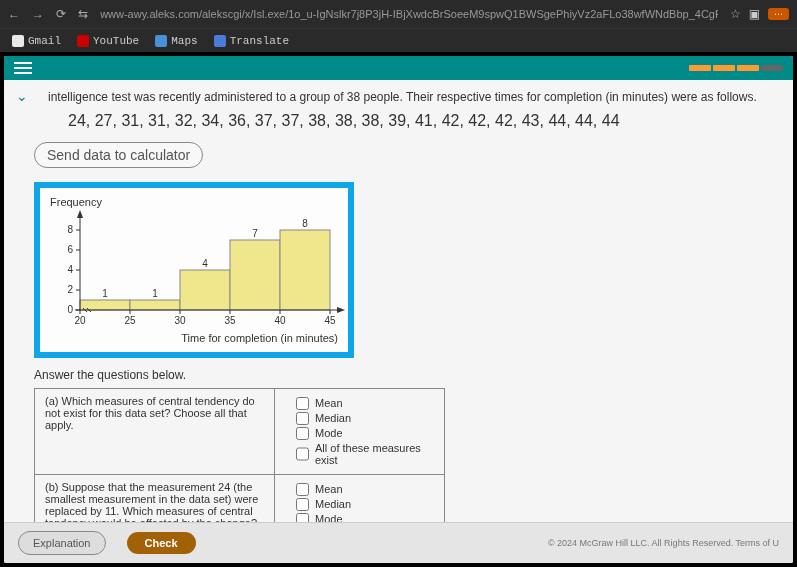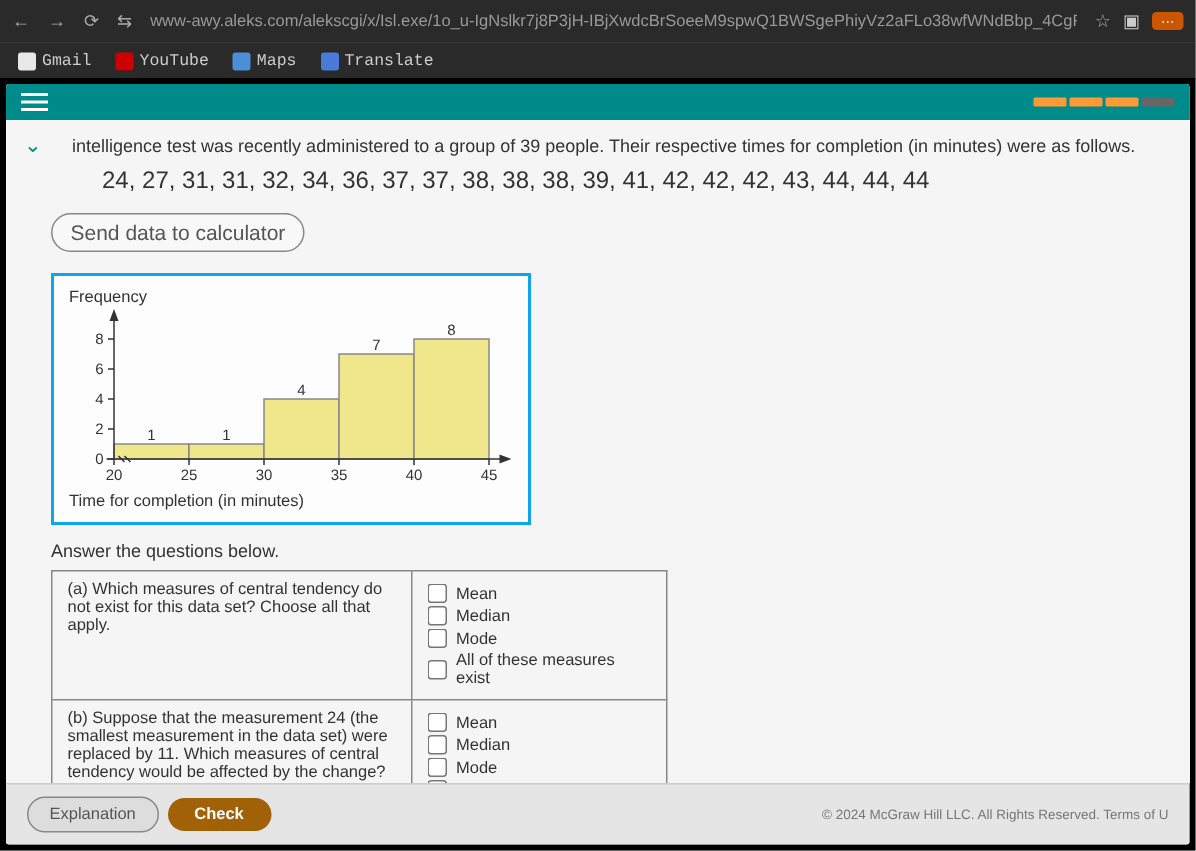--- a/index.html
+++ b/index.html
@@ -33,33 +33,33 @@
   .pb { width: 22px; height: 6px; background: #ff9933; border-radius: 1px; }
   .pb.pending { background: #666; }
   
   .content { flex: 1; background: #f5f5f5; overflow-y: auto; padding: 8px 20px 0 20px; position: relative; }
   .expand-chevron { position: absolute; left: 12px; top: 8px; color: #008b8b; font-size: 14px; cursor: pointer; }
   .intro { margin-left: 24px; font-size: 12px; color: #333; line-height: 1.5; }
   .data-list { margin-left: 44px; margin-top: 6px; font-size: 16px; color: #333; }
   
   .send-btn { margin: 12px 0 8px 10px; display: inline-block; padding: 4px 12px; border: 1px solid #888; border-radius: 14px; background: #f8f8f8; font-size: 14px; color: #555; cursor: pointer; text-align: right; }
   
-  .chart-box { margin: 6px 10px; width: 320px; border: 2px solid #0ea5e9; padding: 8px 10px; background: #fdfdfd; }
+  .chart-box { margin: 6px 10px; width: 320px; border: 6px solid #0ea5e9; padding: 8px 10px; background: #fdfdfd; }
   .chart-ylabel { font-size: 11px; color: #333; margin-bottom: 2px; }
   svg.histogram { display: block; }
-  .chart-xlabel { text-align: left; font-size: 11px; color: #333; margin-top: 2px; }
+  .chart-xlabel { text-align: right; font-size: 11px; color: #333; margin-top: 2px; }
   
   .answer-prompt { margin: 10px 10px 6px 10px; font-size: 12px; color: #333; }
   
   .qa-table { margin: 0 10px; border-collapse: collapse; }
   .qa-table td { border: 1px solid #888; padding: 6px 10px; font-size: 11px; color: #333; vertical-align: top; }
-  .opt { display: flex; align-items: center; gap: 6px; margin: 2px 0; }
+  .opt { display: flex; gap: 6px; margin: 2px 11px; }
   .opt input { cursor: pointer; }
   
-  .bottom-bar { background: #e5e5e5; padding: 8px 14px; display: flex; align-items: center; gap: 6px; border-top: 1px solid #ccc; }
+  .bottom-bar { background: #e5e5e5; padding: 8px 14px; display: flex; align-items: center; gap: 21px; border-top: 1px solid #ccc; }
   .expl-btn { padding: 5px 14px; border: 1px solid #888; border-radius: 14px; background: #ddd; color: #555; font-size: 11px; cursor: pointer; }
   .check-btn { padding: 5px 18px; border: none; border-radius: 14px; background: #a16207; color: #fff; font-size: 11px; font-weight: bold; cursor: pointer; }
   .copyright { margin-left: auto; font-size: 9px; color: #777; }
 </style>
 </head>
 <body>
 
 <div class="browser-chrome">
   <span class="nav-icon">←</span>
   <span class="nav-icon">→</span>
@@ -106,21 +106,21 @@
       <div class="progress-bars">
         <div class="pb"></div>
           <div class="pb"></div>
           <div class="pb"></div>
           <div class="pb pending"></div>
       </div>
     </div>
 
     <div class="content">
       <span class="expand-chevron">⌄</span>
-      <div class="intro">intelligence test was recently administered to a group of 39 people. Their respective times for completion (in minutes) were as follows.</div>
+      <div class="intro">intelligence test was recently administered to a group of 38 people. Their respective times for completion (in minutes) were as follows.</div>
       <div class="data-list">24, 27, 31, 31, 32, 34, 36, 37, 37, 38, 38, 38, 39, 41, 42, 42, 42, 43, 44, 44, 44</div>
 
       <div class="send-btn">Send data to calculator</div>
 
       
       <div class="chart-box">
         <div class="chart-ylabel">Frequency</div>
         <svg class="histogram" width="300" height="120">
           <g id="bars">
               <rect x="30" y="90" width="50" height="10" fill="#f0e68c" stroke="#888"></rect>

